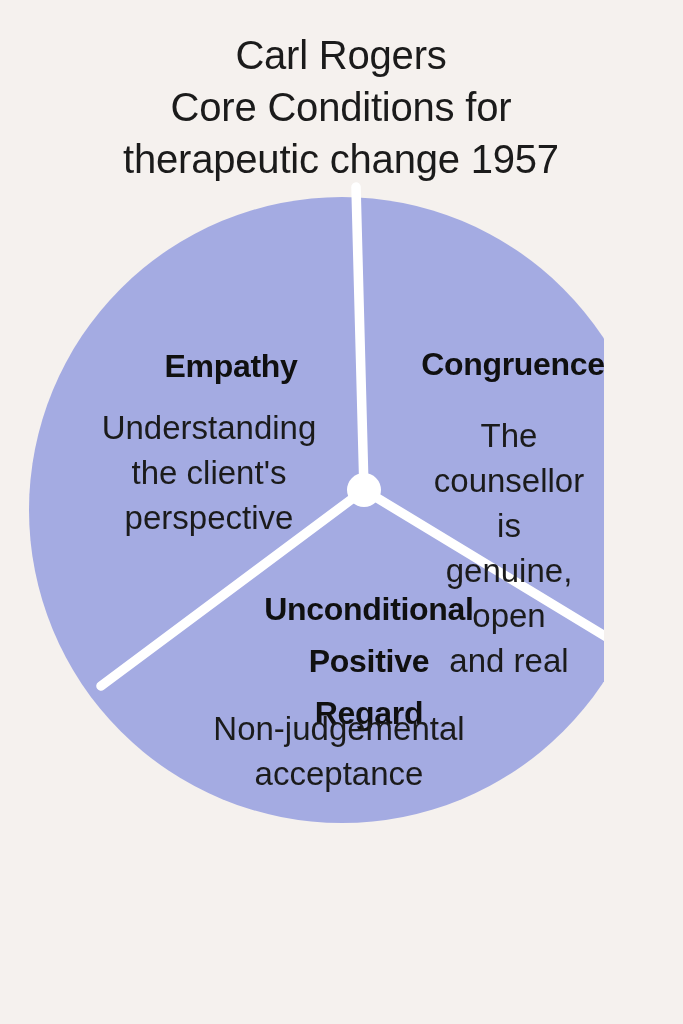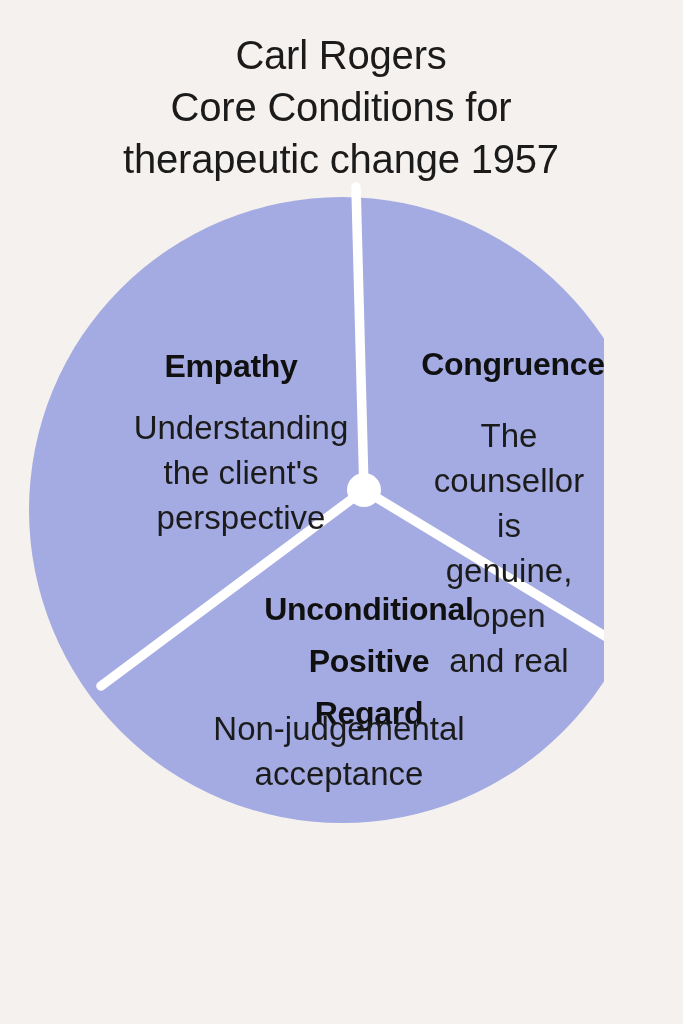--- a/index.html
+++ b/index.html
@@ -46,21 +46,21 @@
     font-size: 32px;
     line-height: 52px;
     color: var(--heading_text);
     letter-spacing: -0.3px;
   }
   .section-body {
     font-size: 33px;
     line-height: 45px;
   }
   .empathy-heading    { left: 231px; top: 340px; }
-  .empathy-body       { left: 241px; top: 405px; }
+  .empathy-body       { left: 209px; top: 405px; }
   .congruence-heading { left: 513px; top: 338px; }
   .congruence-body    { left: 509px; top: 413px; }
   .upr-heading        { left: 369px; top: 583px; }
   .upr-body           { left: 339px; top: 706px; }
   .footer-caption {
     left: 341px; top: 853px;
     font-size: 32px;
     line-height: 45px;
     width: 660px;
   }

